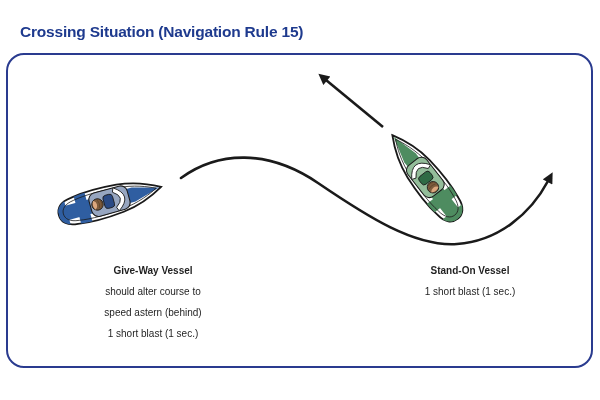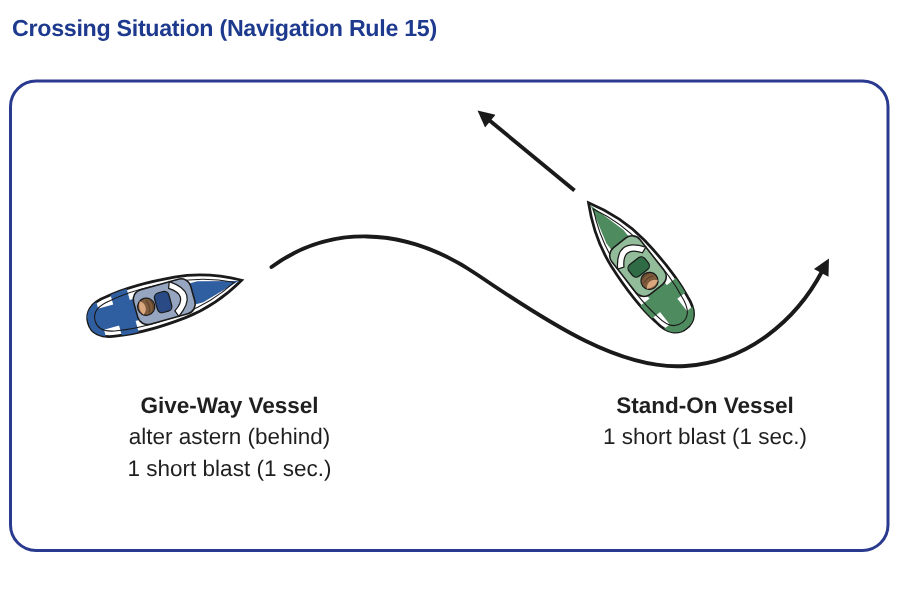--- a/index.html
+++ b/index.html
@@ -8,21 +8,21 @@
     width: 600px;
     height: 400px;
     background: #ffffff;
     overflow: hidden;
     font-family: "Liberation Sans", "DejaVu Sans", sans-serif;
   }
   .title {
     position: absolute;
     left: 8px;
     top: 11px;
-    margin: 0;
+    margin: 12px;
     font-size: 15.5px;
     font-weight: 700;
     letter-spacing: -0.2px;
     color: #1e3a8e;
   }
   .frame {
     position: absolute;
     left: 6px;
     top: 53px;
     width: 583px;
@@ -36,21 +36,21 @@
     left: 0;
     top: 0;
     width: 600px;
     height: 400px;
   }
   .caption {
     position: absolute;
     top: 260px;
     width: 230px;
     text-align: center;
-    font-size: 15px;
+    font-size: 10px;
     line-height: 21px;
     color: #1f1f1f;
   }
   .caption-left  { left: 38px; }
   .caption-right { left: 355px; }
   .cap-title { font-weight: 700; }
   .boat-blue  { --stripe:#2f5ea1; --cockpit:#97a6c0; --seat:#2a4a85; }
   .boat-green { --stripe:#4e8c60; --cockpit:#93bd9a; --seat:#2f6b45; }
 </style>
 </head>
@@ -93,21 +93,22 @@
 
     <path d="M181,178 C218,151 268,149 318,183 C368,217 415,247 457,244 C499,241 531,213 548,181" fill="none" stroke="#1a1a1a" stroke-width="2.6" stroke-linecap="round" marker-end="url(#ah)"></path>
 
     <use href="#boat-shape" class="boat-blue" transform="translate(110,201) rotate(74.5) scale(0.52) translate(-50,-105)"></use>
 
     <use href="#boat-shape" class="boat-green" transform="translate(425,177) rotate(-38) scale(0.52) translate(-50,-105)"></use>
   </svg>
 
   <div class="caption caption-left">
     <div class="cap-title">Give-Way Vessel</div>
-    <div class="cap-line">alter astern (behind)</div>
+    <div class="cap-line">should alter course to</div>
+    <div class="cap-line">speed astern (behind)</div>
     <div class="cap-line">1 short blast (1 sec.)</div>
   </div>
 
   <div class="caption caption-right">
     <div class="cap-title">Stand-On Vessel</div>
     <div class="cap-line">1 short blast (1 sec.)</div>
   </div>
 
 </div>
 

